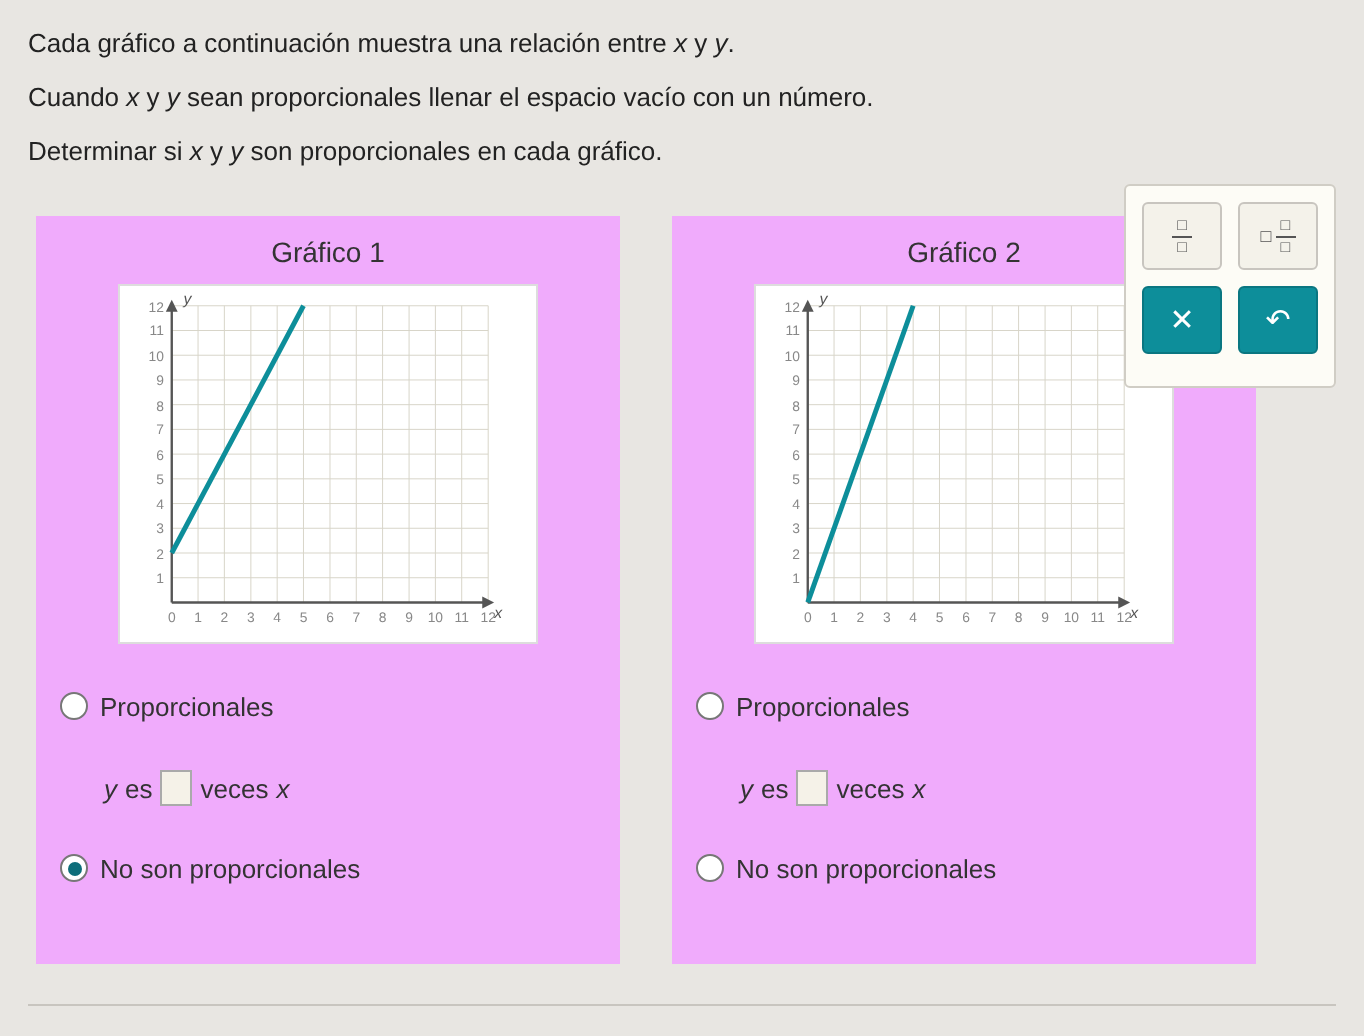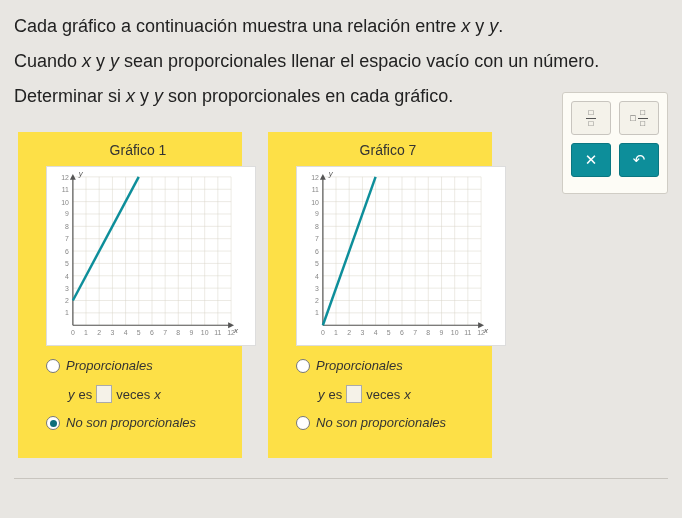--- a/index.html
+++ b/index.html
@@ -6,51 +6,51 @@
   body {
     font-family: Arial, sans-serif;
     background: #e8e6e2;
     width: 682px;
     height: 518px;
     padding: 12px 14px;
     color: #333;
     font-size: 13px;
     position: relative;
   }
-  .intro { line-height: 1.6; margin-bottom: 14px; font-size: 18px; color:#222; }
+  .intro { line-height: 1.6; margin-bottom: 14px; font-size: 13px; color:#222; }
   .intro p { margin-bottom: 6px; }
   .ital { font-style: italic; }
   .panels {
     display: flex;
     gap: 26px;
     padding: 8px 4px 20px 4px;
     border-bottom: 1px solid #c8c5bf;
   }
   .panel {
-    background: #fde047;
-    padding: 10px 12px 16px 28px;
-    width: 224px;
+    background: #f0abfc;
+    padding: 10px 12px 16px 12px;
+    width: 292px;
   }
   .panel-title {
     text-align: center;
     font-size: 14px;
     color: #333;
     margin-bottom: 8px;
     font-weight: normal;
   }
   .chart {
     width: 210px;
     height: 180px;
     background: #fff;
     border: 1px solid #ddd;
     margin: 0 auto 12px auto;
     display: block;
   }
   .opts { font-size: 13px; color:#333; }
-  .opt-row { display:flex; align-items:flex-end; gap:6px; margin:12px 0;font-style:italic; }
+  .opt-row { display:flex; align-items:flex-start; gap:6px; margin:24px 0; }
   .radio {
     width:14px; height:14px; border:1.5px solid #777; border-radius:50%;
     display:inline-flex; align-items:center; justify-content:center; flex-shrink:0;
     cursor:pointer; background:#fff;
   }
   .radio.selected::after {
     content:""; width:7px; height:7px; background:#0d6e7a; border-radius:50%;
   }
   .sub { margin-left: 22px; display:flex; align-items:center; gap:4px; font-size:13px; }
   .blank {
@@ -179,21 +179,21 @@
         <span class="ital">x</span>
       </div>
       <div class="opt-row">
         <span class="radio selected"></span>
         <span>No son proporcionales</span>
       </div>
     </div>
   </div>
 
   <div class="panel">
-    <div class="panel-title">Gráfico 7</div>
+    <div class="panel-title">Gráfico 2</div>
     <svg class="chart" viewBox="0 0 210 180">
       <g transform="translate(26,10)">
         <rect x="0" y="0" width="160" height="150" fill="#fff" stroke="none"></rect>
         <g stroke="#d8d4c8" stroke-width="0.5">
           <line x1="0" y1="0" x2="160" y2="0"></line>
             <line x1="0" y1="12.5" x2="160" y2="12.5"></line>
             <line x1="0" y1="25" x2="160" y2="25"></line>
             <line x1="0" y1="37.5" x2="160" y2="37.5"></line>
             <line x1="0" y1="50" x2="160" y2="50"></line>
             <line x1="0" y1="62.5" x2="160" y2="62.5"></line>

